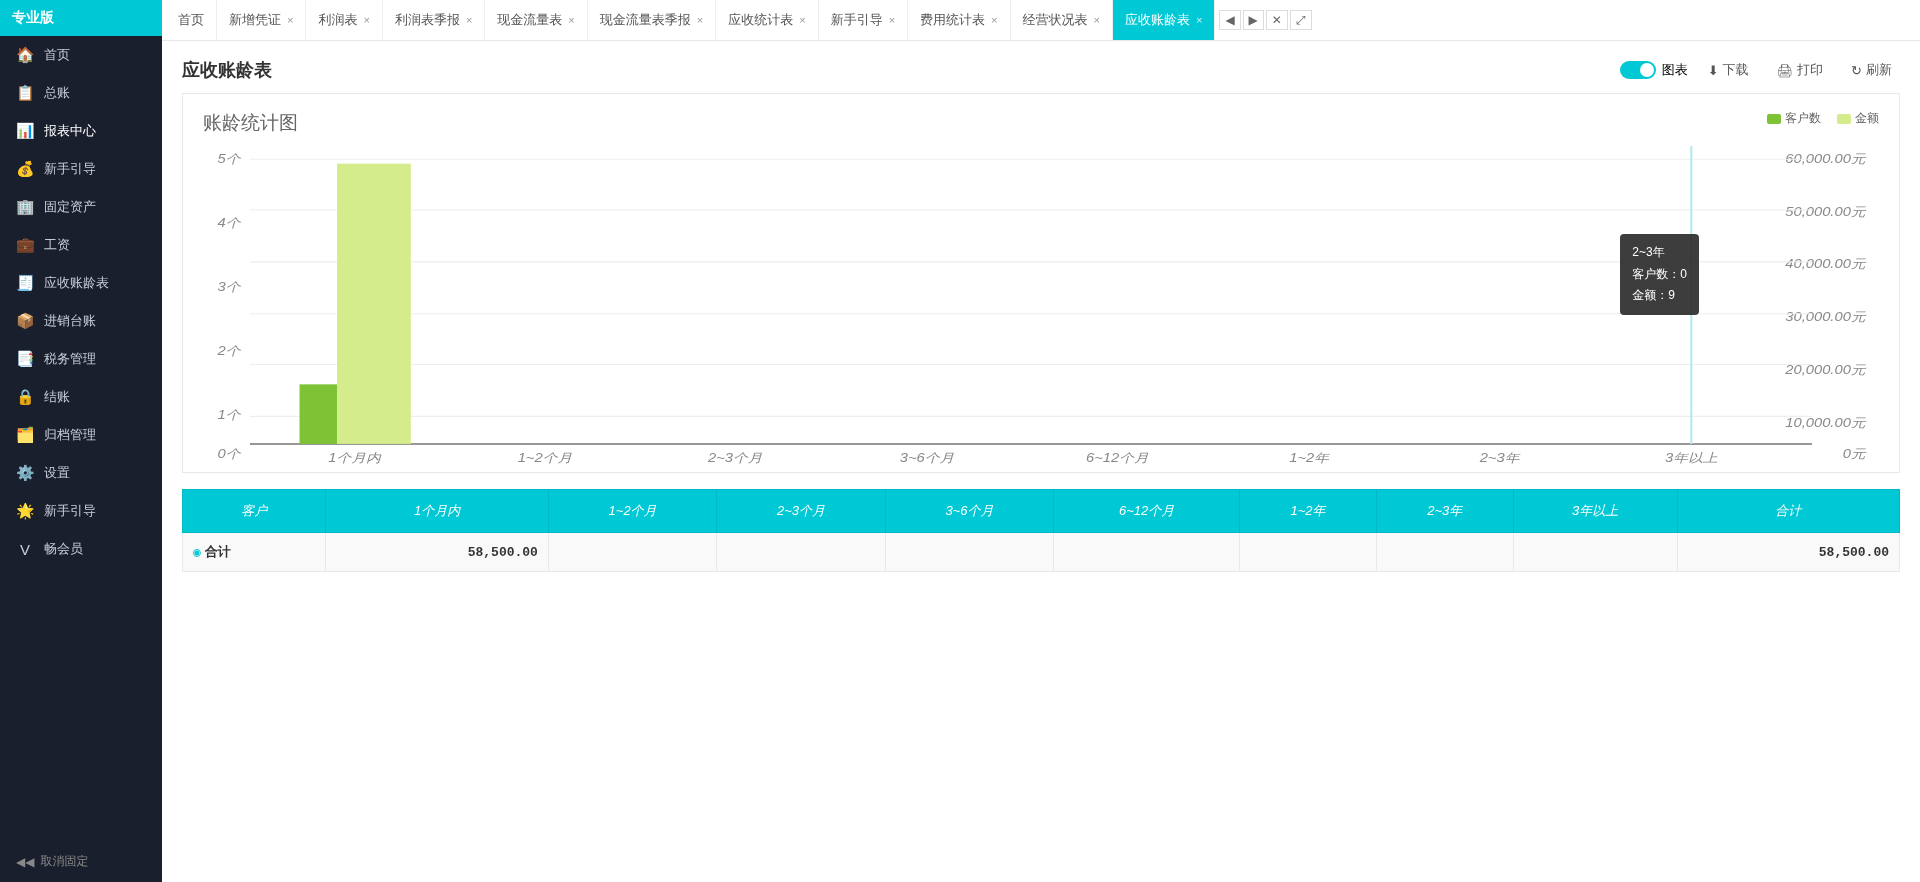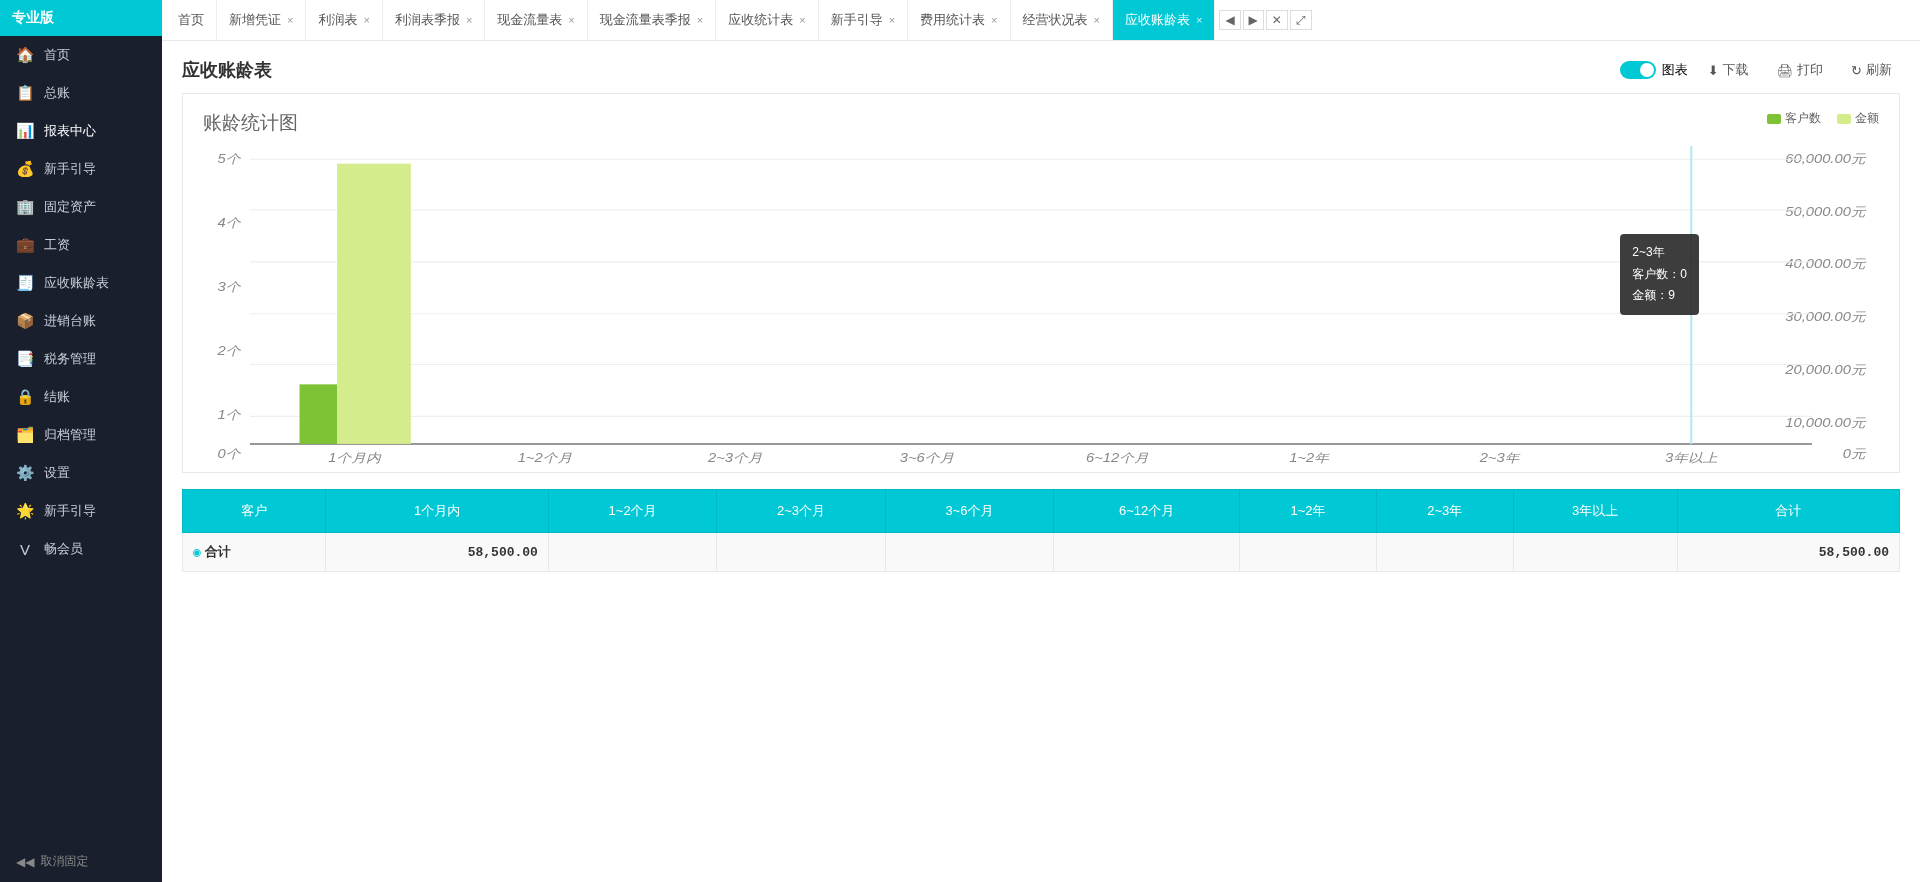--- a/index.html
+++ b/index.html
@@ -197,20 +197,21 @@
       margin: 16px 20px 20px 20px;
     }
     .data-table {
       width: 100%;
       border-collapse: collapse;
       font-size: 13px;
     }
     .data-table thead tr {
       background: #00c8d4;
       color: white;
+      font-style: italic;
     }
     .data-table thead th {
       padding: 12px 10px;
       text-align: center;
       font-weight: normal;
       border: 1px solid #00b8c8;
     }
     .data-table tbody tr {
       background: white;
     }

